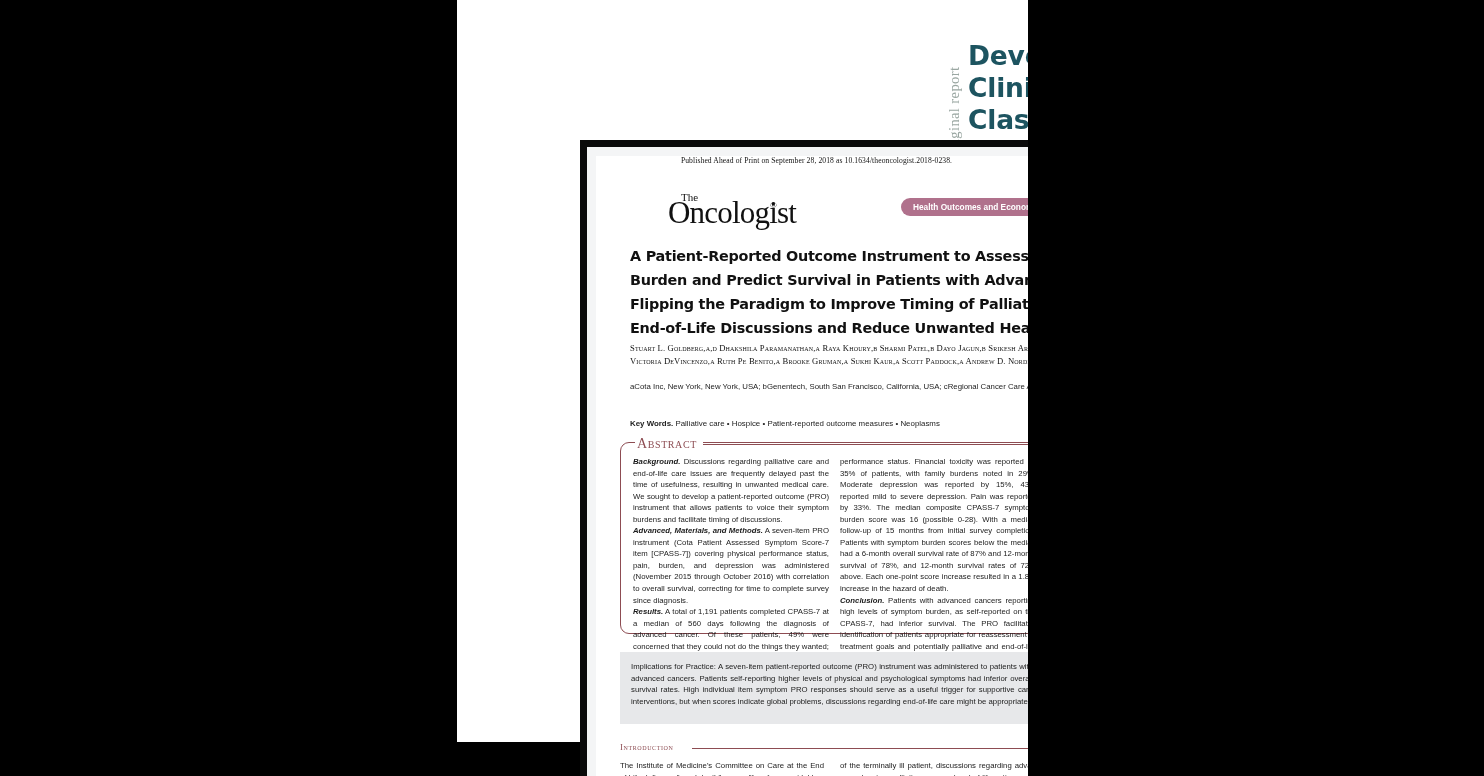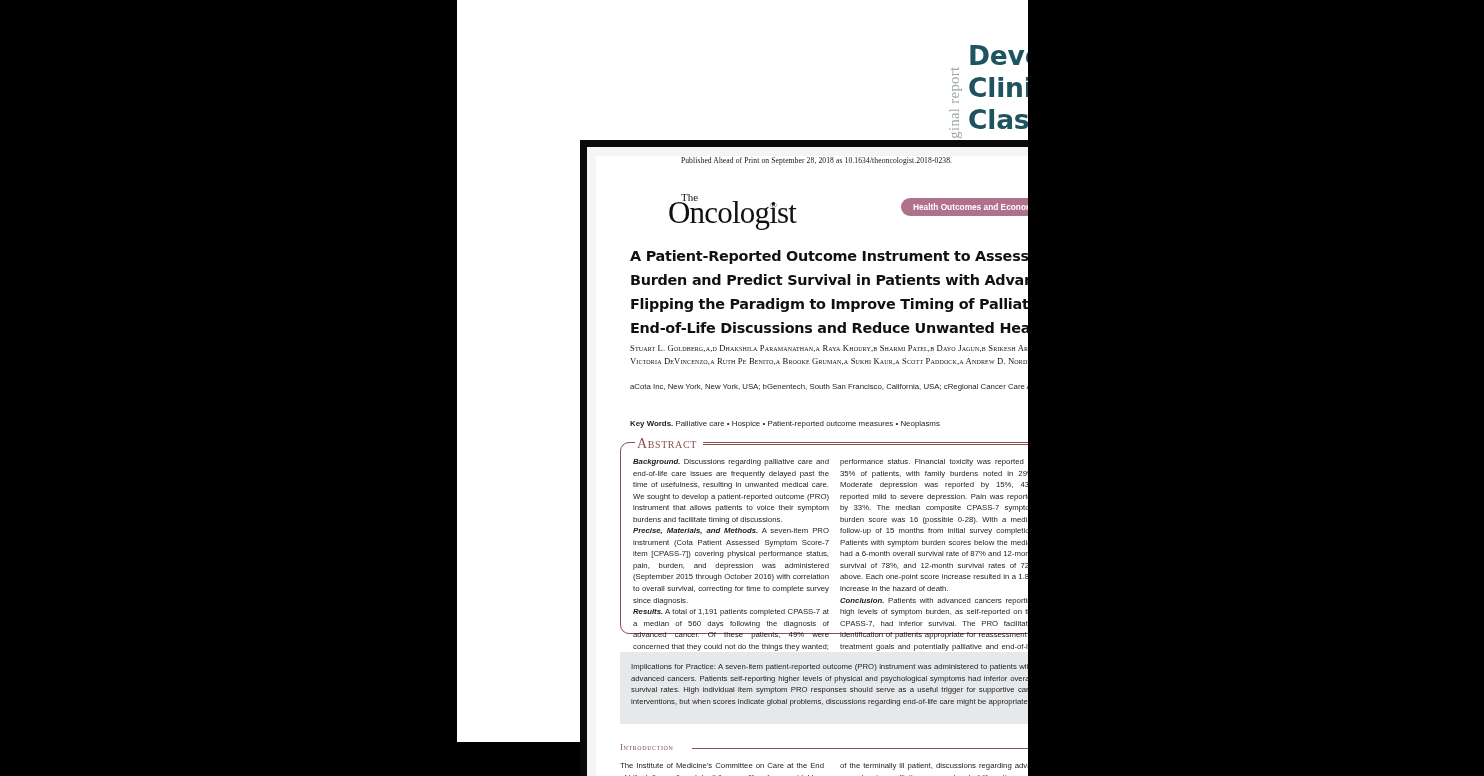--- a/index.html
+++ b/index.html
@@ -421,21 +421,21 @@
         </div>
 
         <div class="abstract-box">
           <div class="abstract-legend">Abstract</div>
           <div class="abs-cols">
             <div class="abs-col">
               <p style="margin:0">
                 <span class="lead">Background.</span><span> Discussions regarding palliative care and end-of-life care issues are frequently delayed past the time of usefulness, resulting in unwanted medical care. We sought to develop a patient-reported outcome (PRO) instrument that allows patients to voice their symptom burdens and facilitate timing of discussions.</span>
               </p>
               <p style="margin:0">
-                <span class="lead">Precise, Materials, and Methods.</span><span> A seven-item PRO instrument (Cota Patient Assessed Symptom Score-7 item [CPASS-7]) covering physical performance status, pain, burden, and depression was administered (September 2015 through October 2016) with correlation to overall survival, correcting for time to complete survey since diagnosis.</span>
+                <span class="lead">Advanced, Materials, and Methods.</span><span> A seven-item PRO instrument (Cota Patient Assessed Symptom Score-7 item [CPASS-7]) covering physical performance status, pain, burden, and depression was administered (November 2015 through October 2016) with correlation to overall survival, correcting for time to complete survey since diagnosis.</span>
               </p>
               <p style="margin:0">
                 <span class="lead">Results.</span><span> A total of 1,191 patients completed CPASS-7 at a median of 560 days following the diagnosis of advanced cancer. Of these patients, 49% were concerned that they could not do the things they wanted; 35% reported decreased</span>
               </p>
             </div>
             <div class="abs-col">
               <p style="margin:0">
                 <span>performance status. Financial toxicity was reported by 35% of patients, with family burdens noted in 29%. Moderate depression was reported by 15%, 43% reported mild to severe depression. Pain was reported by 33%. The median composite CPASS-7 symptom burden score was 16 (possible 0-28). With a median follow-up of 15 months from initial survey completion, Patients with symptom burden scores below the median had a 6-month overall survival rate of 87% and 12-month survival of 78%, and 12-month survival rates of 72% above. Each one-point score increase resulted in a 1.8% increase in the hazard of death.</span>
               </p>
               <p style="margin:0">

